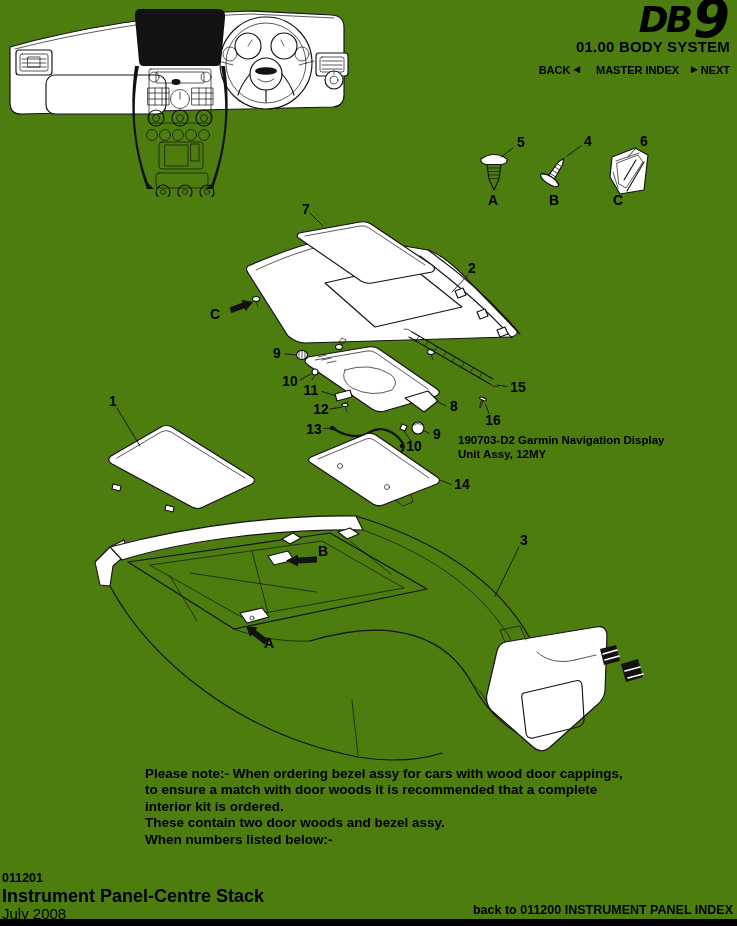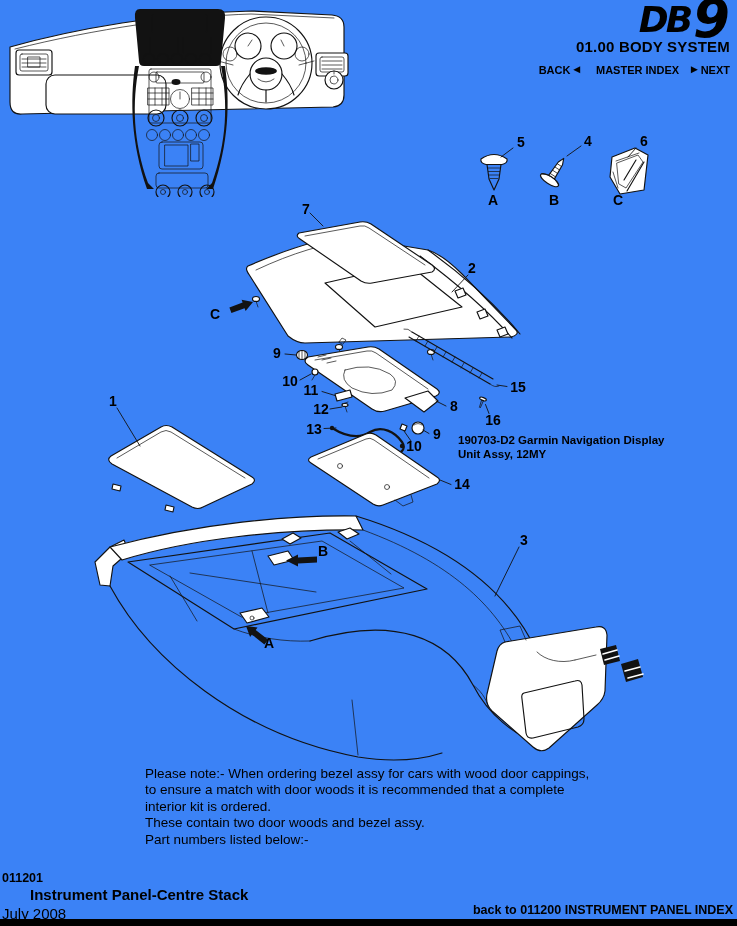--- a/index.html
+++ b/index.html
@@ -1,16 +1,16 @@
 <!DOCTYPE html>
 <html><head>
 <meta charset="utf-8">
 <style>
   html,body{margin:0;padding:0;background:#e8e8e8;}
-  .page{position:relative;width:737px;height:926px;background:#3b82f6;overflow:hidden;
+  .page{position:relative;width:737px;height:926px;background:#4d7c0f;overflow:hidden;
         font-family:"Liberation Sans",sans-serif;color:#000;}
   .page svg{position:absolute;}
 
   
   .la path,.la line,.la circle,.la ellipse,.la rect,.la polyline{
       stroke:#121212;stroke-width:1.15;fill:none;stroke-linejoin:round;stroke-linecap:round;}
   .la .w{fill:#ffffff;}
   .la .k{fill:#121212;stroke:none;}
   .la .thin{stroke-width:0.7;}
   .la .thick{stroke-width:2.2;}
@@ -26,23 +26,23 @@
   .nav{position:absolute;top:64px;right:7px;display:flex;align-items:flex-start;font-weight:bold;font-size:11px;}
   .nav-arrow{font-size:8.5px;margin:0 3px;position:relative;top:-0.5px;}
   .gap1{width:13px;}.gap2{width:9px;}
   .nav [data-interactable="true"]{cursor:pointer;}
 
   
   .callout{position:absolute;transform:translate(-50%,-50%);font-weight:bold;font-size:14px;white-space:nowrap;}
 
   
   .satnav{position:absolute;left:458px;top:434px;font-weight:bold;font-size:11.5px;line-height:13.9px;}
-  .note{position:absolute;left:145px;top:766px;font-weight:normal;font-size:13.5px;line-height:16.4px;}
+  .note{position:absolute;left:145px;top:766px;font-weight:bold;font-size:13.5px;line-height:16.4px;}
   .f-doc{position:absolute;left:2px;top:871px;font-weight:bold;font-size:12.5px;}
-  .f-title{position:absolute;left:2px;top:886px;font-weight:bold;font-size:15px;margin-left:28px;}
+  .f-title{position:absolute;left:2px;top:886px;font-weight:bold;font-size:18px;}
   .f-date{position:absolute;left:2px;top:905px;font-weight:normal;font-size:15px;}
   .f-link{position:absolute;right:4px;top:903px;font-weight:bold;font-size:12.5px;cursor:pointer;padding-left:13px;}
   .bottom-bar{position:absolute;left:0;top:919px;width:737px;height:7px;background:#000;}
 </style>
 </head>
 <body>
 
 <div class="page" data-interactable="false">
 
   <svg class="la" data-interactable="false" style="left:4px;top:3px" width="348" height="194" viewBox="0 0 348 194">
@@ -320,21 +320,21 @@
   <div class="satnav" data-interactable="false">
     <div data-interactable="false">190703-D2 Garmin Navigation Display</div>
     <div data-interactable="false">Unit Assy, 12MY</div>
   </div>
 
   <div class="note" data-interactable="false">
     <div data-interactable="false">Please note:- When ordering bezel assy for cars with wood door cappings,</div>
     <div data-interactable="false">to ensure a match with door woods it is recommended that a complete</div>
     <div data-interactable="false">interior kit is ordered.</div>
     <div data-interactable="false">These contain two door woods and bezel assy.</div>
-    <div data-interactable="false">Part numbers listed below:-</div>
+    <div data-interactable="false">When numbers listed below:-</div>
   </div>
 
   <div class="f-doc" data-interactable="false">011201</div>
   <div class="f-title" data-interactable="false">Instrument Panel-Centre Stack</div>
   <div class="f-date" data-interactable="false">July 2008</div>
   <div class="f-link" data-interactable="true">back to 011200 INSTRUMENT PANEL INDEX</div>
   <div class="bottom-bar" data-interactable="false"></div>
 
 </div>
 

